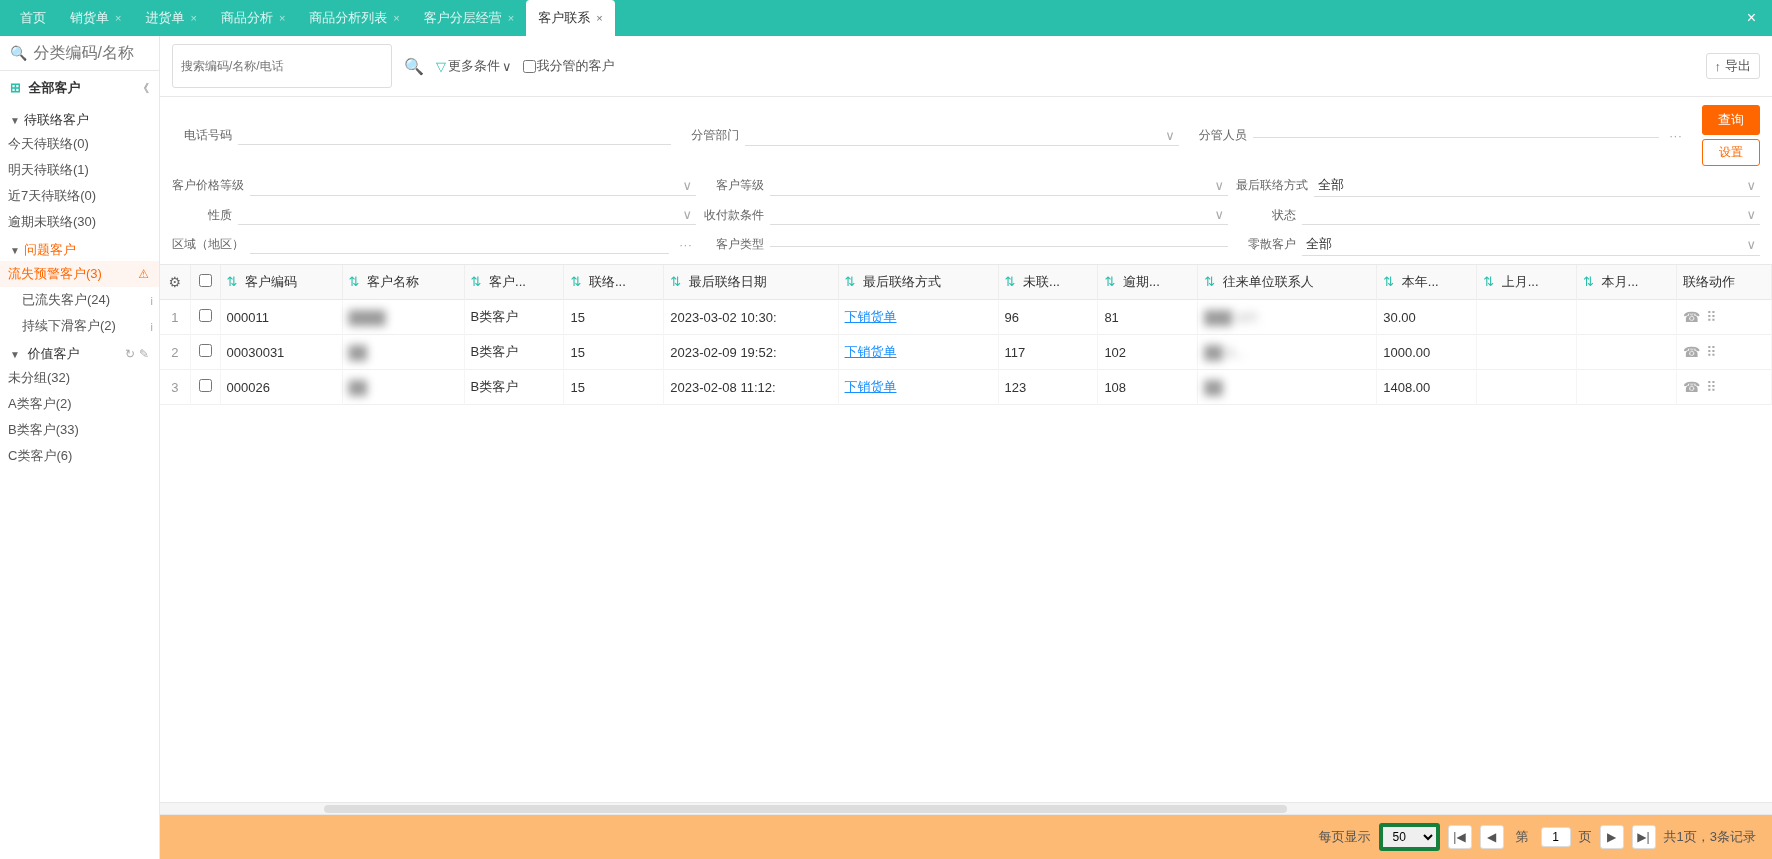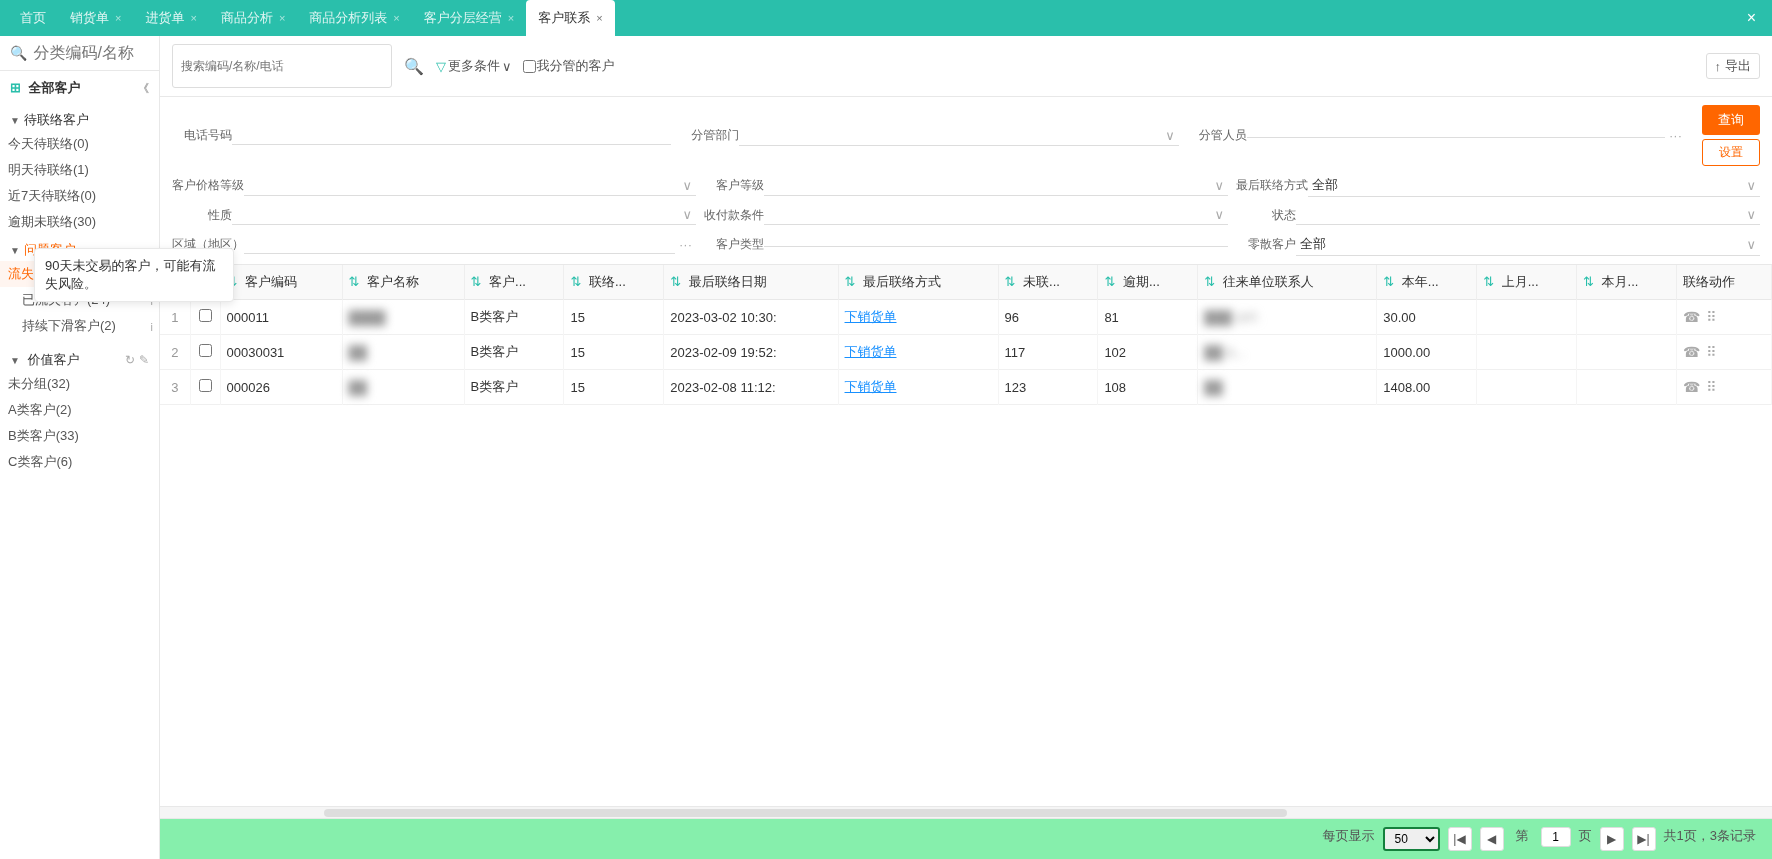--- a/index.html
+++ b/index.html
@@ -185,20 +185,21 @@
     .filter-row {
       display: flex;
       align-items: center;
       gap: 8px;
       margin-top: 8px;
     }
     .filter-field {
       display: flex;
       align-items: center;
       flex: 1;
+      gap: 6px;
     }
     .filter-label {
       color: #666;
       white-space: nowrap;
       font-size: 12px;
       min-width: 60px;
       text-align: right;
     }
     .filter-input {
       flex: 1;
@@ -292,31 +293,31 @@
       white-space: nowrap;
       border-right: 1px solid #f5f5f5;
     }
     .link-text { color: #1890ff; cursor: pointer; text-decoration: underline; }
     .action-icons { display: flex; gap: 6px; align-items: center; }
     .action-icon { color: #aaa; cursor: pointer; font-size: 14px; }
 
     
     .pagination {
       display: flex;
-      align-items: flex-start;
+      align-items: center;
       justify-content: flex-end;
       padding: 8px 16px;
-      background: #86efac;
+      background: #fdba74;
       border-top: 1px solid #e8e8e8;
       gap: 8px;
       font-size: 12px;
       color: #555;
     }
     .page-size-select {
-      border: 2px solid #15803d;
+      border: 4px solid #15803d;
       padding: 2px 6px;
       border-radius: 3px;
       font-size: 12px;
     }
     .page-btn {
       width: 24px;
       height: 24px;
       border: 1px solid #ddd;
       background: #fff;
       cursor: pointer;
@@ -455,21 +456,21 @@
     </div>
     <div class="sidebar-item-with-icon">
       <span>已流失客户(24)</span>
       <span style="color:#aaa;font-size:11px;">ℹ</span>
     </div>
     <div class="sidebar-item-with-icon">
       <span>持续下滑客户(2)</span>
       <span style="color:#aaa;font-size:11px;">ℹ</span>
     </div>
 
-    <div class="sidebar-group-header" style="display:flex;justify-content:space-between;margin-top:6px;">
+    <div class="sidebar-group-header" style="display:flex;justify-content:space-between;">
       <div>
         <span class="arrow">▼</span>
         <span>价值客户</span>
       </div>
       <div style="display:flex;gap:4px;">
         <span style="color:#aaa;font-size:12px;">↻</span>
         <span style="color:#aaa;font-size:12px;">✎</span>
       </div>
     </div>
     <div class="sidebar-item">
@@ -478,23 +479,20 @@
     <div class="sidebar-item">
       <span>A类客户(2)</span>
     </div>
     <div class="sidebar-item">
       <span>B类客户(33)</span>
     </div>
     <div class="sidebar-item">
       <span>C类客户(6)</span>
     </div>
 
-    <div class="tooltip-box">
-      <span>90天未交易的客户，可能有流失风险。</span>
-    </div>
   </div>
 
   <div class="content-area">
 
     <div class="filter-bar">
       <input class="filter-search-input" type="text" placeholder="搜索编码/名称/电话" style="">
       <button class="filter-search-btn">🔍</button>
       <div class="more-conditions">
         <span class="filter-icon">▽</span>
         <span>更多条件</span>

